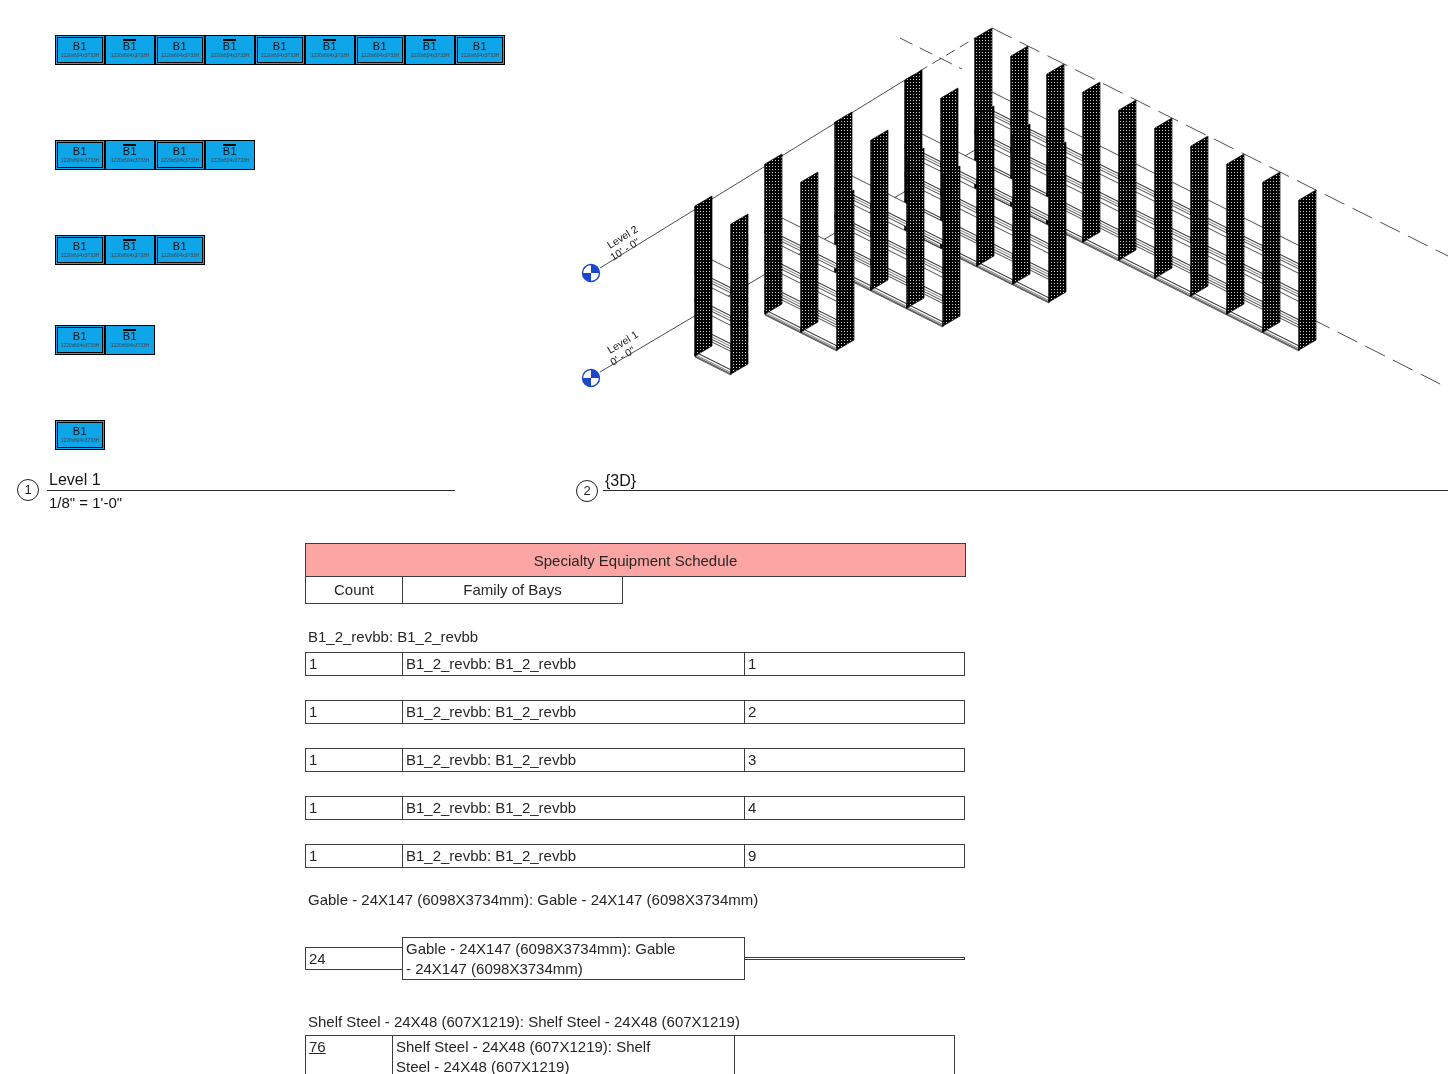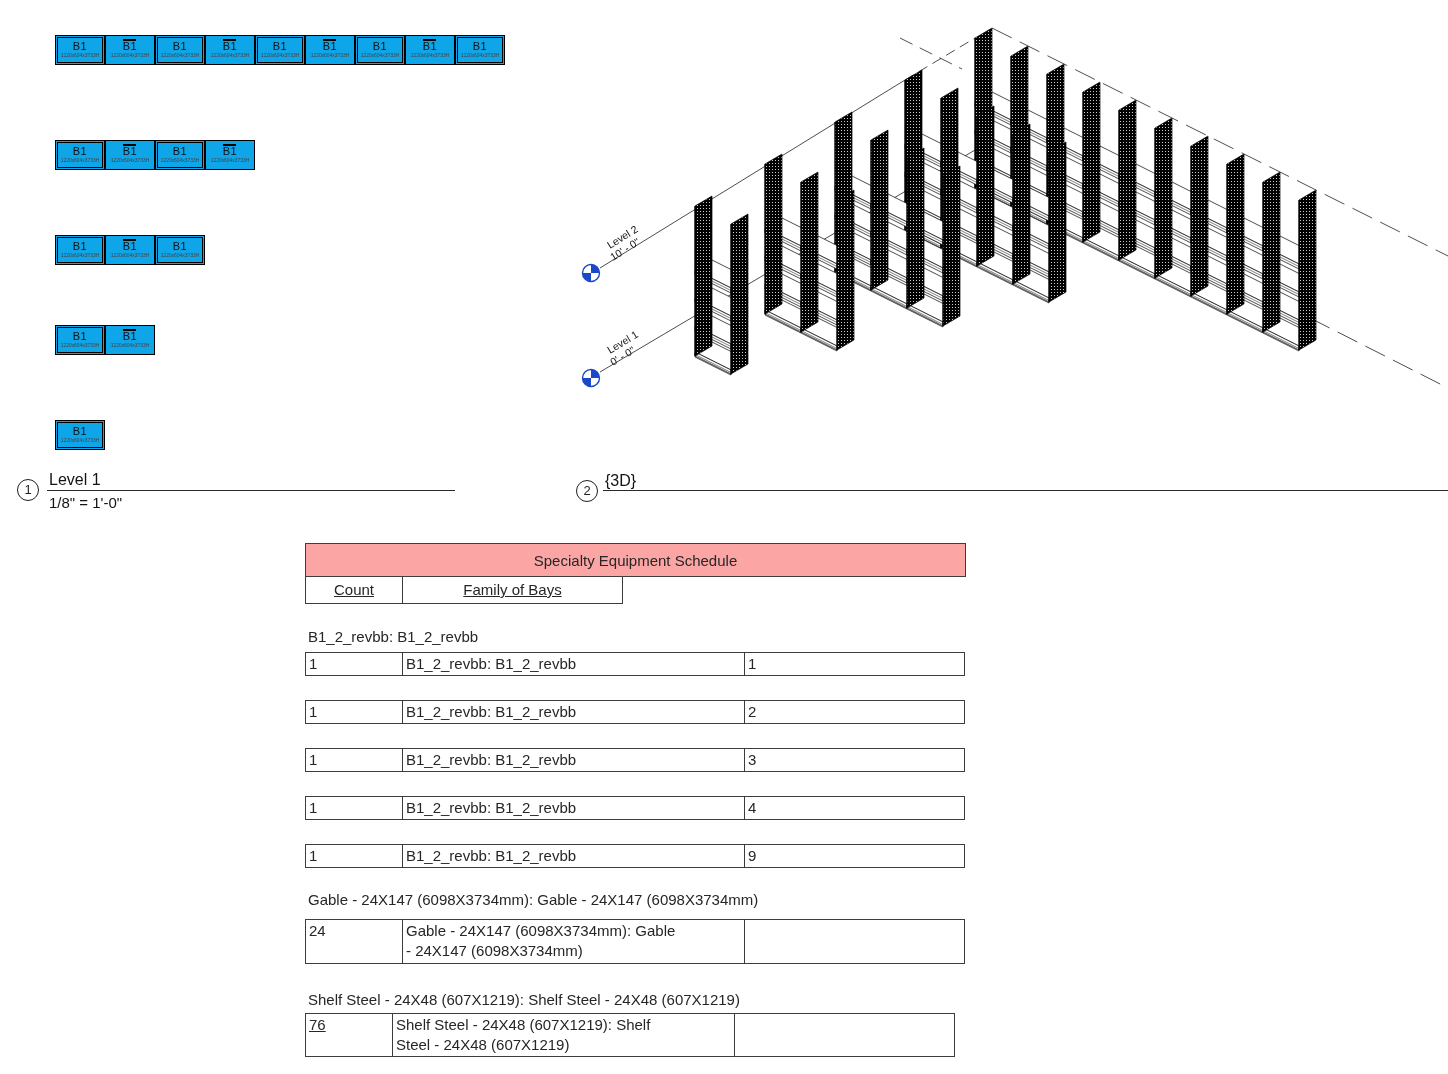--- a/index.html
+++ b/index.html
@@ -15,21 +15,21 @@
   
   .vt-circle{position:absolute;width:22px;height:22px;border:1.3px solid #1f1f1f;border-radius:50%;
              box-sizing:border-box;text-align:center;font-size:13px;line-height:19px;background:#fff;}
   .vt-title{position:absolute;font-size:16px;color:#141414;}
   .vt-line{position:absolute;height:1px;background:#2a2a2a;}
   .vt-scale{position:absolute;font-size:15px;color:#141414;}
   
   #schedule{position:absolute;left:305px;top:543px;width:661px;font-size:15px;color:#262626;}
   .s-box{border:1px solid #3c3c3c;box-sizing:border-box;background:#fca5a5;}
   .sched-title{height:34px;text-align:center;line-height:33px;}
-  .sched-cols{display:flex;margin-top:-1px;height:28px;text-decoration:underline;}
+  .sched-cols{display:flex;margin-top:-1px;height:28px;}
   .sched-cols .c{border:1px solid #3c3c3c;box-sizing:border-box;margin-left:-1px;text-align:center;line-height:26px;}
   .sched-cols .c:first-child{margin-left:0;}
   .g-label{margin-left:3px;white-space:nowrap;height:19px;line-height:19px;}
   .s-row{display:flex;}
   .s-row .c{border:1px solid #3c3c3c;box-sizing:border-box;margin-left:-1px;padding:1px 3px 0 3px;
             line-height:20px;overflow:hidden;}
   .s-row .c:first-child{margin-left:0;}
   .s-row .fam{padding-right:60px;}
   
   #iso{position:absolute;left:0;top:0;pointer-events:none;}
@@ -485,21 +485,21 @@
           <div class="c" style="width: 98px;">1</div>
           <div class="c fam" style="width: 343px;">B1_2_revbb: B1_2_revbb</div>
           <div class="c" style="width: 221px;">4</div>
         </div>
         <div class="s-row" style="margin-top: 24px; height: 24px;">
           <div class="c" style="width: 98px;">1</div>
           <div class="c fam" style="width: 343px;">B1_2_revbb: B1_2_revbb</div>
           <div class="c" style="width: 221px;">9</div>
         </div>
         <div class="g-label" style="margin-top: 22px;">Gable - 24X147 (6098X3734mm): Gable - 24X147 (6098X3734mm)</div>
-        <div class="s-row" style="margin-top: 10px; height: 45px;">
+        <div class="s-row" style="margin-top: 22px; height: 55px; align-items: center;">
           <div class="c" style="width: 98px;">24</div>
           <div class="c fam" style="width: 343px;">Gable - 24X147 (6098X3734mm): Gable - 24X147 (6098X3734mm)</div>
           <div class="c" style="width: 221px;"></div>
         </div>
         <div class="g-label" style="margin-top: 26px;">Shelf Steel - 24X48 (607X1219): Shelf Steel - 24X48 (607X1219)</div>
         <div class="s-row" style="margin-top: 4px; height: 44px;">
           <div class="c" style="width: 88px; text-decoration: underline;">76</div>
           <div class="c fam" style="width: 343px;">Shelf Steel - 24X48 (607X1219): Shelf Steel - 24X48 (607X1219)</div>
           <div class="c" style="width: 221px;"></div>
         </div>

